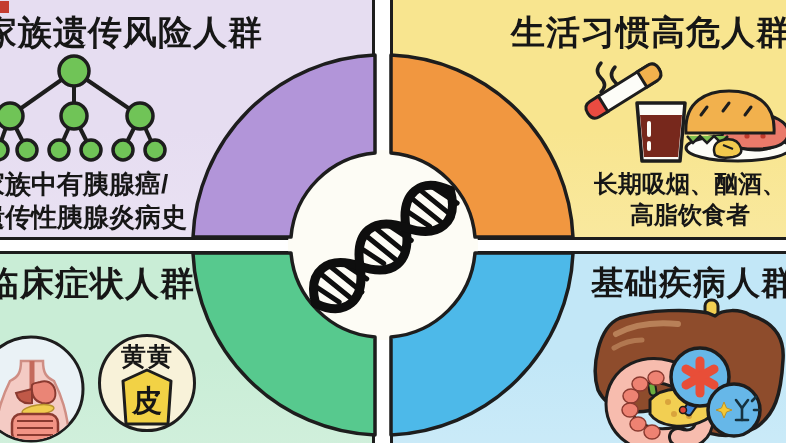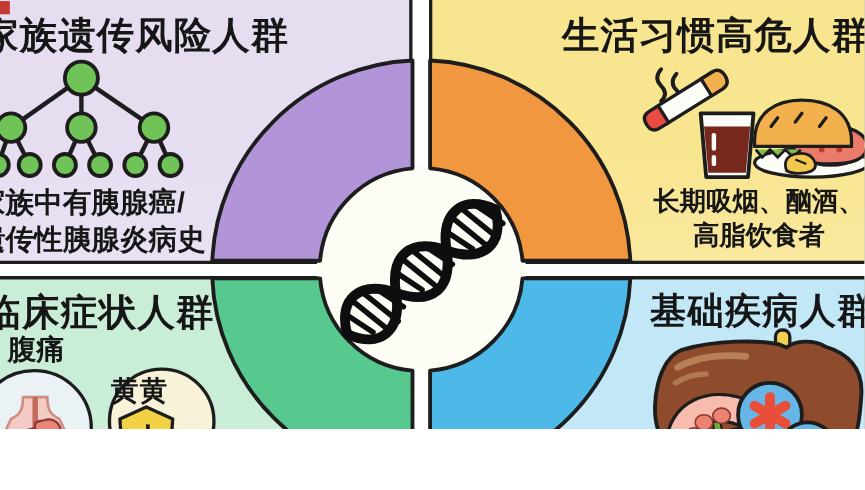--- a/index.html
+++ b/index.html
@@ -1,35 +1,35 @@
 <!DOCTYPE html>
 <html><head>
 <meta charset="utf-8">
 <style>
   html,body{margin:0;padding:0;background:#ffffff;}
   #stage{
-    position:relative;width:786px;height:390px;overflow:hidden;background:#ffffff;
+    position:relative;width:786px;height:443px;overflow:hidden;background:#ffffff;
     font-family:"Liberation Sans","DejaVu Sans",sans-serif;color:#161616;
   }
   .quad{position:absolute;box-sizing:border-box;border:3px solid #1d1d1d;border-radius:3px;}
   .q-tl{left:-3px;top:-3px;width:378px;height:243px;}
   .q-tr{left:390px;top:-3px;width:399px;height:243px;}
   .q-bl{left:-3px;top:251px;width:378px;height:196px;}
   .q-br{left:390px;top:251px;width:399px;height:196px;}
   .lyr{position:absolute;left:0;top:0;}
   .title{position:absolute;font-size:34px;font-weight:800;letter-spacing:1px;white-space:nowrap;z-index:6;}
   .cap{position:absolute;font-size:26px;font-weight:700;white-space:nowrap;z-index:6;line-height:33px;}
   .cap-tr{font-size:24px;line-height:31px;text-align:center;}
   .lbl{position:absolute;font-size:26px;font-weight:700;white-space:nowrap;z-index:6;}
   svg{position:absolute;overflow:visible;}
   .z5{z-index:5;} .z4{z-index:4;} .z3{z-index:3;}
   #jaundice{
     position:absolute;left:98px;top:334px;width:98px;height:98px;border-radius:50%;
     background:#f8f2d9;border:3px solid #1d1d1d;box-sizing:border-box;z-index:6;
-    display:flex;flex-direction:column;
+    display:flex;flex-direction:column;align-items:center;
   }
   #jaundice .jtxt{font-size:25px;font-weight:800;margin-top:6px;line-height:26px;letter-spacing:1px;}
   #corner-mark{position:absolute;left:0;top:1px;width:9px;height:12px;background:#c43c31;z-index:7;}
 </style>
 </head>
 <body>
 
 <div id="stage">
 
   <div class="quad q-tl" style="background: linear-gradient(rgb(230, 221, 241) 55%, rgba(255, 255, 255, 0.133)), rgb(230, 221, 241);"></div>
@@ -146,21 +146,20 @@
       <line x1="140" y1="92" x2="150" y2="96" stroke="#1d1d1d" stroke-width="2"></line>
     </g>
   </svg>
 
   <div class="cap cap-tr" style="left:592px;top:168px;width:196px;">
     <div>长期吸烟、酗酒、</div>
     <div>高脂饮食者</div>
   </div>
 
   <div class="title" style="left:-15px;top:261px;">临床症状人群</div>
-  <div class="lbl" style="left:7px;top:300px;">腹痛</div>
 
   <svg class="lyr z4" style="left:-24px;top:333px;" width="112" height="112" viewBox="0 0 112 112">
     <defs>
         <clipPath id="torsoClip">
           <circle cx="55" cy="56" r="51"></circle>
         </clipPath>
       </defs>
     <circle cx="55" cy="56" r="52" fill="#eaf2f6" stroke="#1d1d1d" stroke-width="3"></circle>
     <g clip-path="url(#torsoClip)">
       <path d="M 18 112 C 20 78 28 60 34 48 C 42 44 45 40 45 28 L 67 28 C 67 40 70 44 78 48 C 84 60 92 78 94 112 Z" fill="#f4cbc4" stroke="#cf8e84" stroke-width="2.5"></path>

